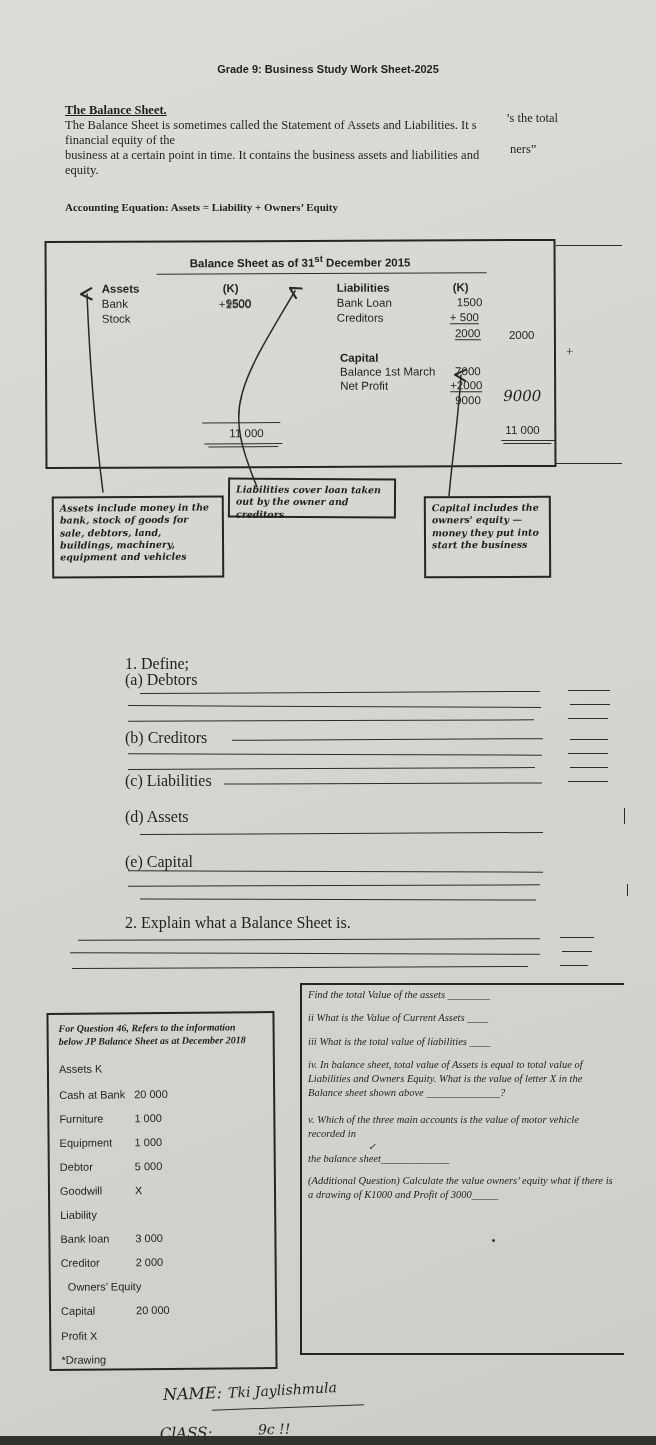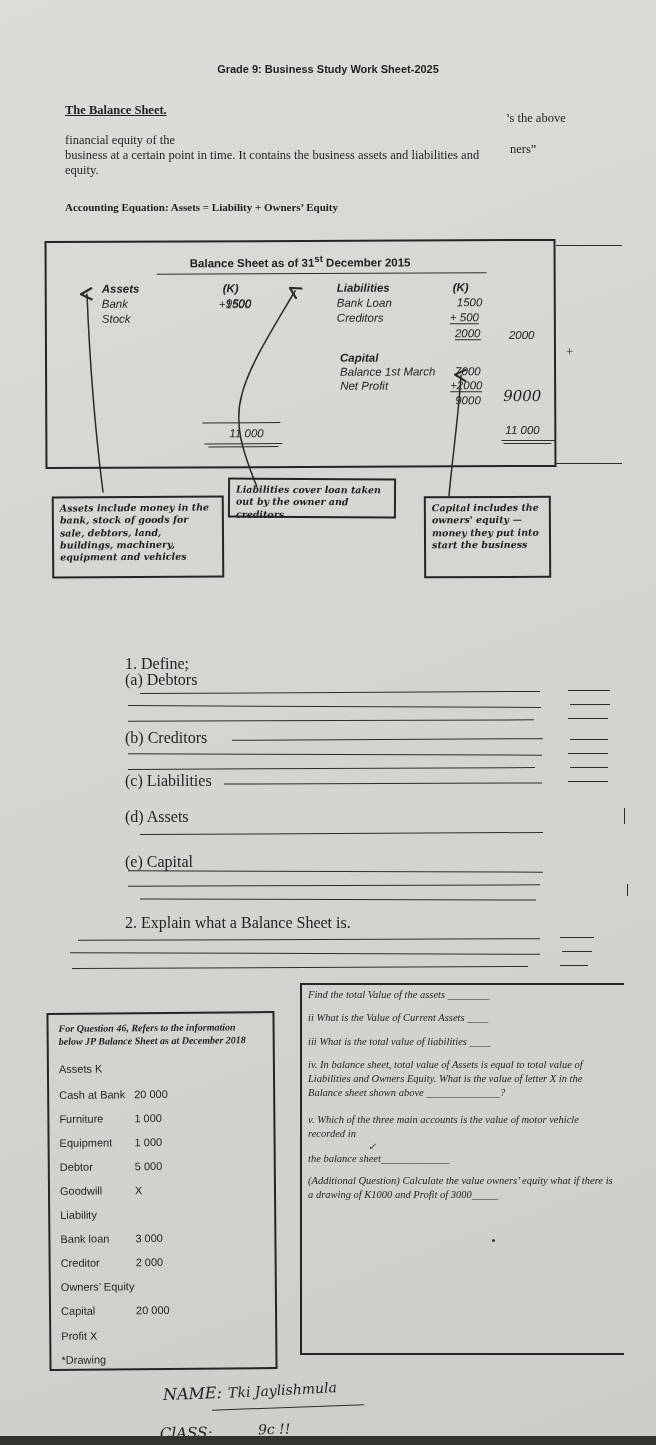--- a/index.html
+++ b/index.html
@@ -8,21 +8,21 @@
     position:relative; width:656px; height:1445px; overflow:hidden;
     background:linear-gradient(160deg,#dedcd8 0%,#d8d6d2 35%,#d3d1cd 75%,#ceccc8 100%);
     font-family:"Liberation Serif", serif; color:#201f1d;
   }
   .abs{ position:absolute; white-space:nowrap; }
   .hdr{ font-family:"Liberation Sans", sans-serif; font-weight:700; font-size:11px; }
   .body-t{ font-size:12.5px; }
   .uhead{ text-decoration:underline; }
   .eq{ font-weight:600; font-size:11px; }
   .bs-box{ position:absolute; border:2px solid #262523; }
-  .bs-t{ font-family:"Liberation Sans", sans-serif; font-size:11.5px; position:absolute; white-space:nowrap;font-style:italic; }
+  .bs-t{ font-family:"Liberation Sans", sans-serif; font-size:11.5px; position:absolute; white-space:nowrap; }
   .b{ font-weight:700; }
   .u{ border-bottom:1.5px solid #2c2b28; }
   .ln{ position:absolute; border-top:1.6px solid #2e2d2a; }
   .vln{ position:absolute; border-left:1.6px solid #2e2d2a; }
   .note{ position:absolute; border:2px solid #262523; font-style:italic; font-weight:600;
          font-size:9.5px; line-height:1.3; padding:4px 6px; white-space:normal;
          font-family:"DejaVu Serif", serif; }
   .q{ font-size:16px; position:absolute; white-space:nowrap; }
   .rq{ position:absolute; font-style:italic; font-size:10.5px; line-height:1.32;
        white-space:normal; width:305px; font-family:"Liberation Serif", serif; }
@@ -32,21 +32,22 @@
   .bar{ position:absolute; left:0; bottom:0; width:656px; height:9px; background:#33322f; }
 </style>
 </head>
 <body>
 
 <div class="page">
 
   <div class="abs hdr" style="left:0;right:0;top:63px;text-align:center;">Grade 9: Business Study Work Sheet-2025</div>
 
   <div class="abs body-t uhead b" style="left:65px;top:103px;font-weight:600;">The Balance Sheet.</div>
-  <div class="abs body-t" style="left:506px;top:111px;">’s the above</div>
+  <div class="abs body-t" style="left:65px;top:118px;">The Balance Sheet is sometimes called the Statement of Assets and Liabilities. It s</div>
+  <div class="abs body-t" style="left:506px;top:111px;">’s the total</div>
   <div class="abs body-t" style="left:65px;top:133px;">financial equity of the</div>
   <div class="abs body-t" style="left:65px;top:148px;">business at a certain point in time. It contains the business assets and liabilities and</div>
   <div class="abs body-t" style="left:510px;top:142px;">ners”</div>
   <div class="abs body-t" style="left:65px;top:163px;">equity.</div>
   <div class="abs eq" style="left:65px;top:201px;">Accounting Equation: Assets = Liability + Owners’ Equity</div>
 
   <div class="bs-box" style="left:45px;top:240px;width:511px;height:228px;transform:rotate(-0.25deg);">
     <div style="position:absolute;left:0;right:0;top:11px;text-align:center;font-family:'Liberation Sans',sans-serif;font-size:11.5px;font-weight:700;">
       <span>Balance Sheet as of 31</span><sup>st</sup><span> December 2015</span>
     </div>
@@ -157,21 +158,21 @@
     <div class="ib-t" style="left:85px;top:122px;">1 000</div>
     <div class="ib-t" style="left:10px;top:146px;">Debtor</div>
     <div class="ib-t" style="left:85px;top:146px;">5 000</div>
     <div class="ib-t" style="left:10px;top:170px;">Goodwill</div>
     <div class="ib-t" style="left:85px;top:170px;">X</div>
     <div class="ib-t" style="left:10px;top:194px;">Liability</div>
     <div class="ib-t" style="left:10px;top:218px;">Bank loan</div>
     <div class="ib-t" style="left:85px;top:218px;">3 000</div>
     <div class="ib-t" style="left:10px;top:242px;">Creditor</div>
     <div class="ib-t" style="left:85px;top:242px;">2 000</div>
-    <div class="ib-t" style="left:10px;top:266px;text-align:right;">Owners’ Equity</div>
+    <div class="ib-t" style="left:17px;top:266px;text-align:right;">Owners’ Equity</div>
     <div class="ib-t" style="left:10px;top:290px;">Capital</div>
     <div class="ib-t" style="left:85px;top:290px;">20 000</div>
     <div class="ib-t" style="left:10px;top:315px;">Profit X</div>
     <div class="ib-t" style="left:10px;top:339px;">*Drawing</div>
   </div>
 
   <div style="position:absolute;left:300px;top:983px;width:324px;height:372px;border-left:2px solid #262523;border-top:2px solid #262523;border-bottom:2px solid #262523;"></div>
   <div class="rq" style="left:308px;top:988px;">Find the total Value of the assets ________</div>
   <div class="rq" style="left:308px;top:1011px;">ii  What is the Value of Current Assets ____</div>
   <div class="rq" style="left:308px;top:1035px;">iii  What is the total value of liabilities ____</div>

